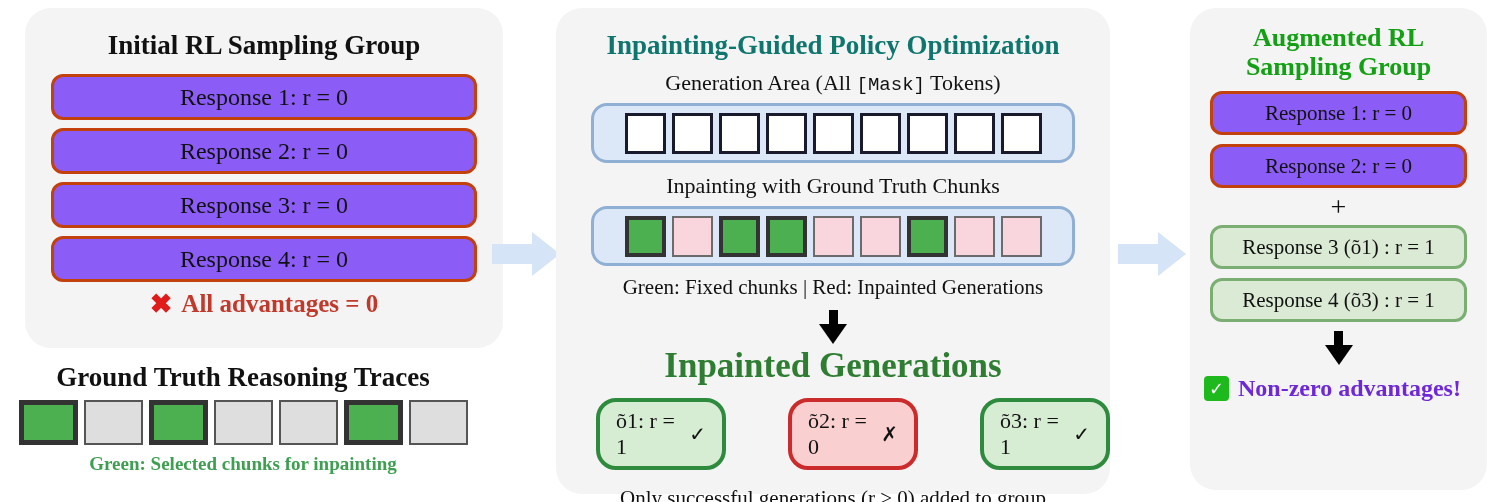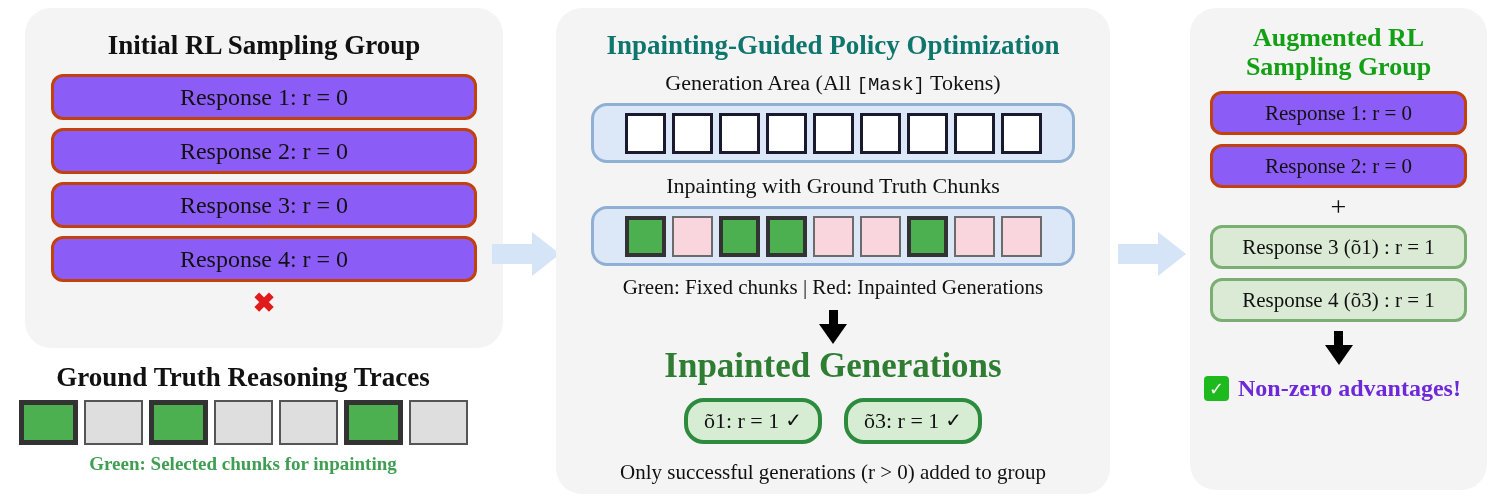--- a/index.html
+++ b/index.html
@@ -120,21 +120,21 @@
   #gen-title {
     text-align: center; font-weight: bold; font-size: 35px; color: #2e7d32;
     margin-top: 2px;
   }
   #gen-pills {
     display: flex; justify-content: center; gap: 22px; margin-top: 12px;
   }
   .pill {
     padding: 6px 16px; border-radius: 20px;
     font-size: 22px; color: #111;
-    display: flex; gap: 6px;
+    display: flex; align-items: center; gap: 6px; margin-left: 40px;
   }
   .pill.green { background: #d6ecd3; border: 4px solid #2e8b3e; }
   .pill.red   { background: #f9cfcf; border: 4px solid #cc2b2b; }
   .pill .mark { font-family: "DejaVu Sans", sans-serif; font-size: 20px; font-weight: bold; }
   #gen-footnote {
     text-align: center; font-size: 21px; color: #111; margin-top: 16px;
   }
 
   
   .flow-arrow { position: absolute; width: 68px; height: 44px; }
@@ -160,20 +160,21 @@
   <div class="panel" id="panel-left">
     <div class="panel-title" id="title-left">Initial RL Sampling Group</div>
     <div class="resp-list">
       <div class="resp red">Response 1: r = 0</div>
       <div class="resp red">Response 2: r = 0</div>
       <div class="resp red">Response 3: r = 0</div>
       <div class="resp red">Response 4: r = 0</div>
     </div>
     <div class="status-line">
       <span class="x-mark-red">✖</span>
+      <span class="status-text-red">All advantages = 0</span>
     </div>
   </div>
 
   <div id="gt-block">
     <div id="gt-title">Ground Truth Reasoning Traces</div>
     <div id="gt-row">
       <div class="gt-chunk green"></div>
       <div class="gt-chunk gray"></div>
       <div class="gt-chunk green"></div>
       <div class="gt-chunk gray"></div>
@@ -228,20 +229,24 @@
       <div class="arrow-stem"></div>
       <div class="arrow-down"></div>
     </div>
 
     <div id="gen-title">Inpainted Generations</div>
 
     <div id="gen-pills">
       <div class="pill green">
         <span>õ1: r = 1</span>
         <span class="mark">✓</span>
+      </div>
+      <div class="pill red">
+        <span>õ2: r = 0</span>
+        <span class="mark">✗</span>
       </div>
       <div class="pill green">
         <span>õ3: r = 1</span>
         <span class="mark">✓</span>
       </div>
     </div>
 
     <div id="gen-footnote">Only successful generations (r &gt; 0) added to group</div>
   </div>
 

